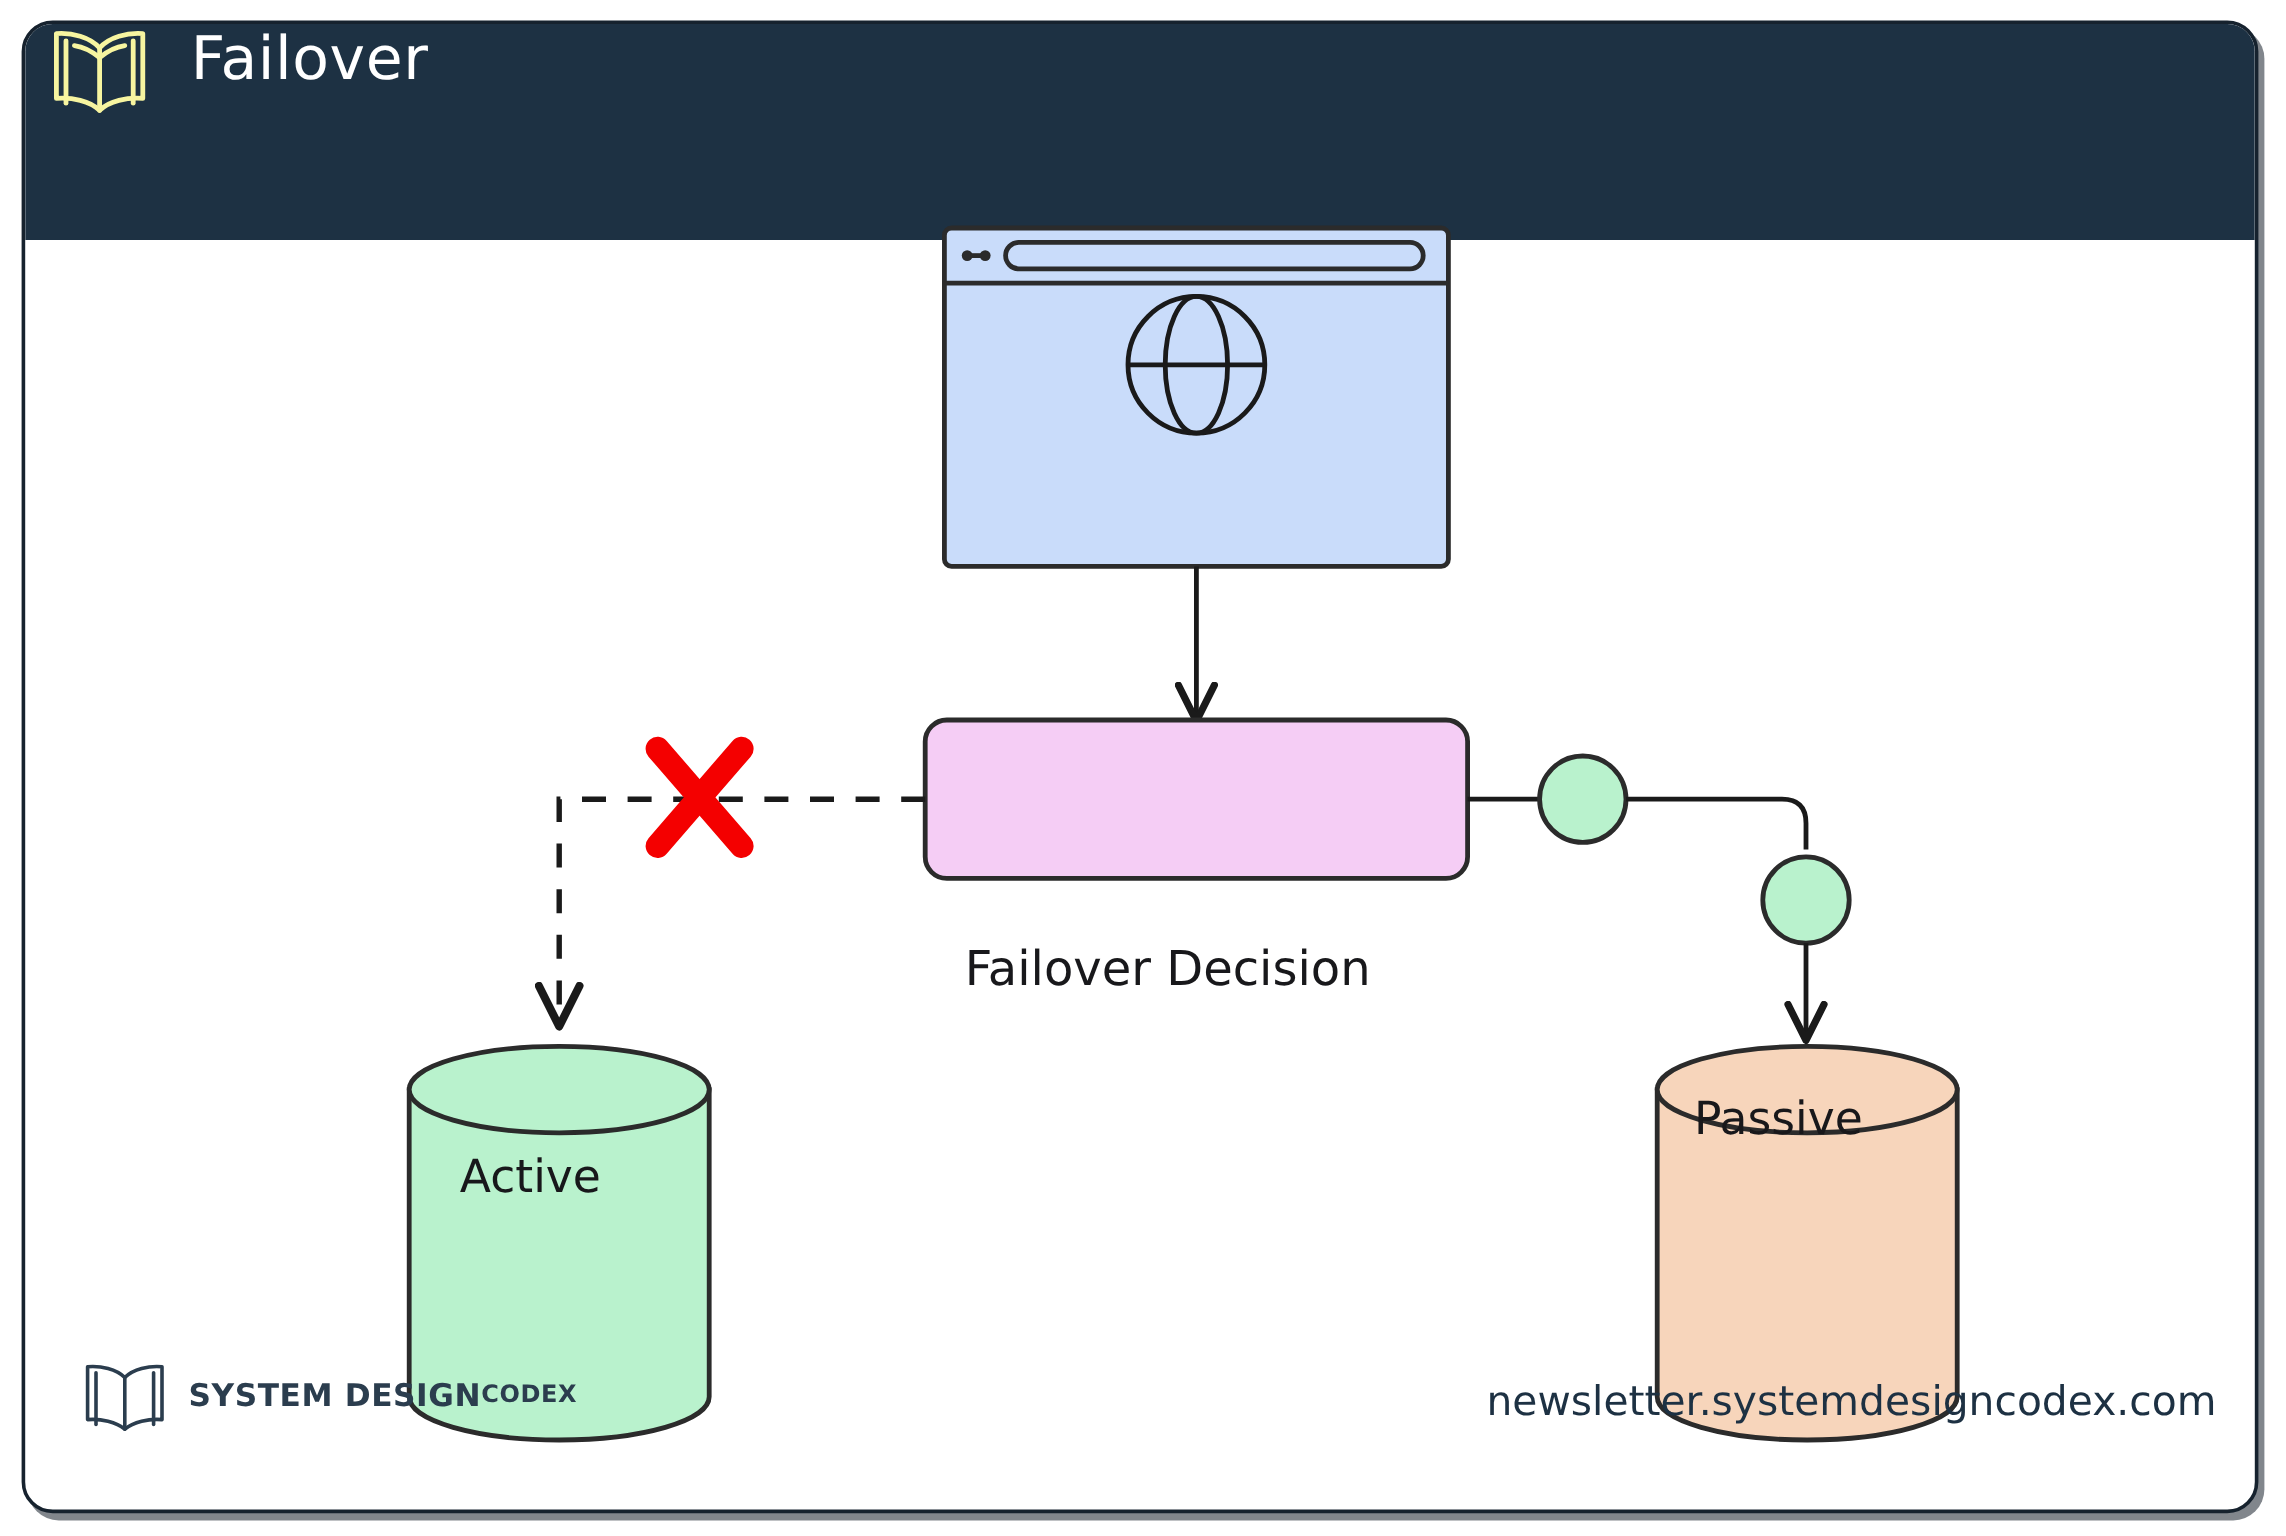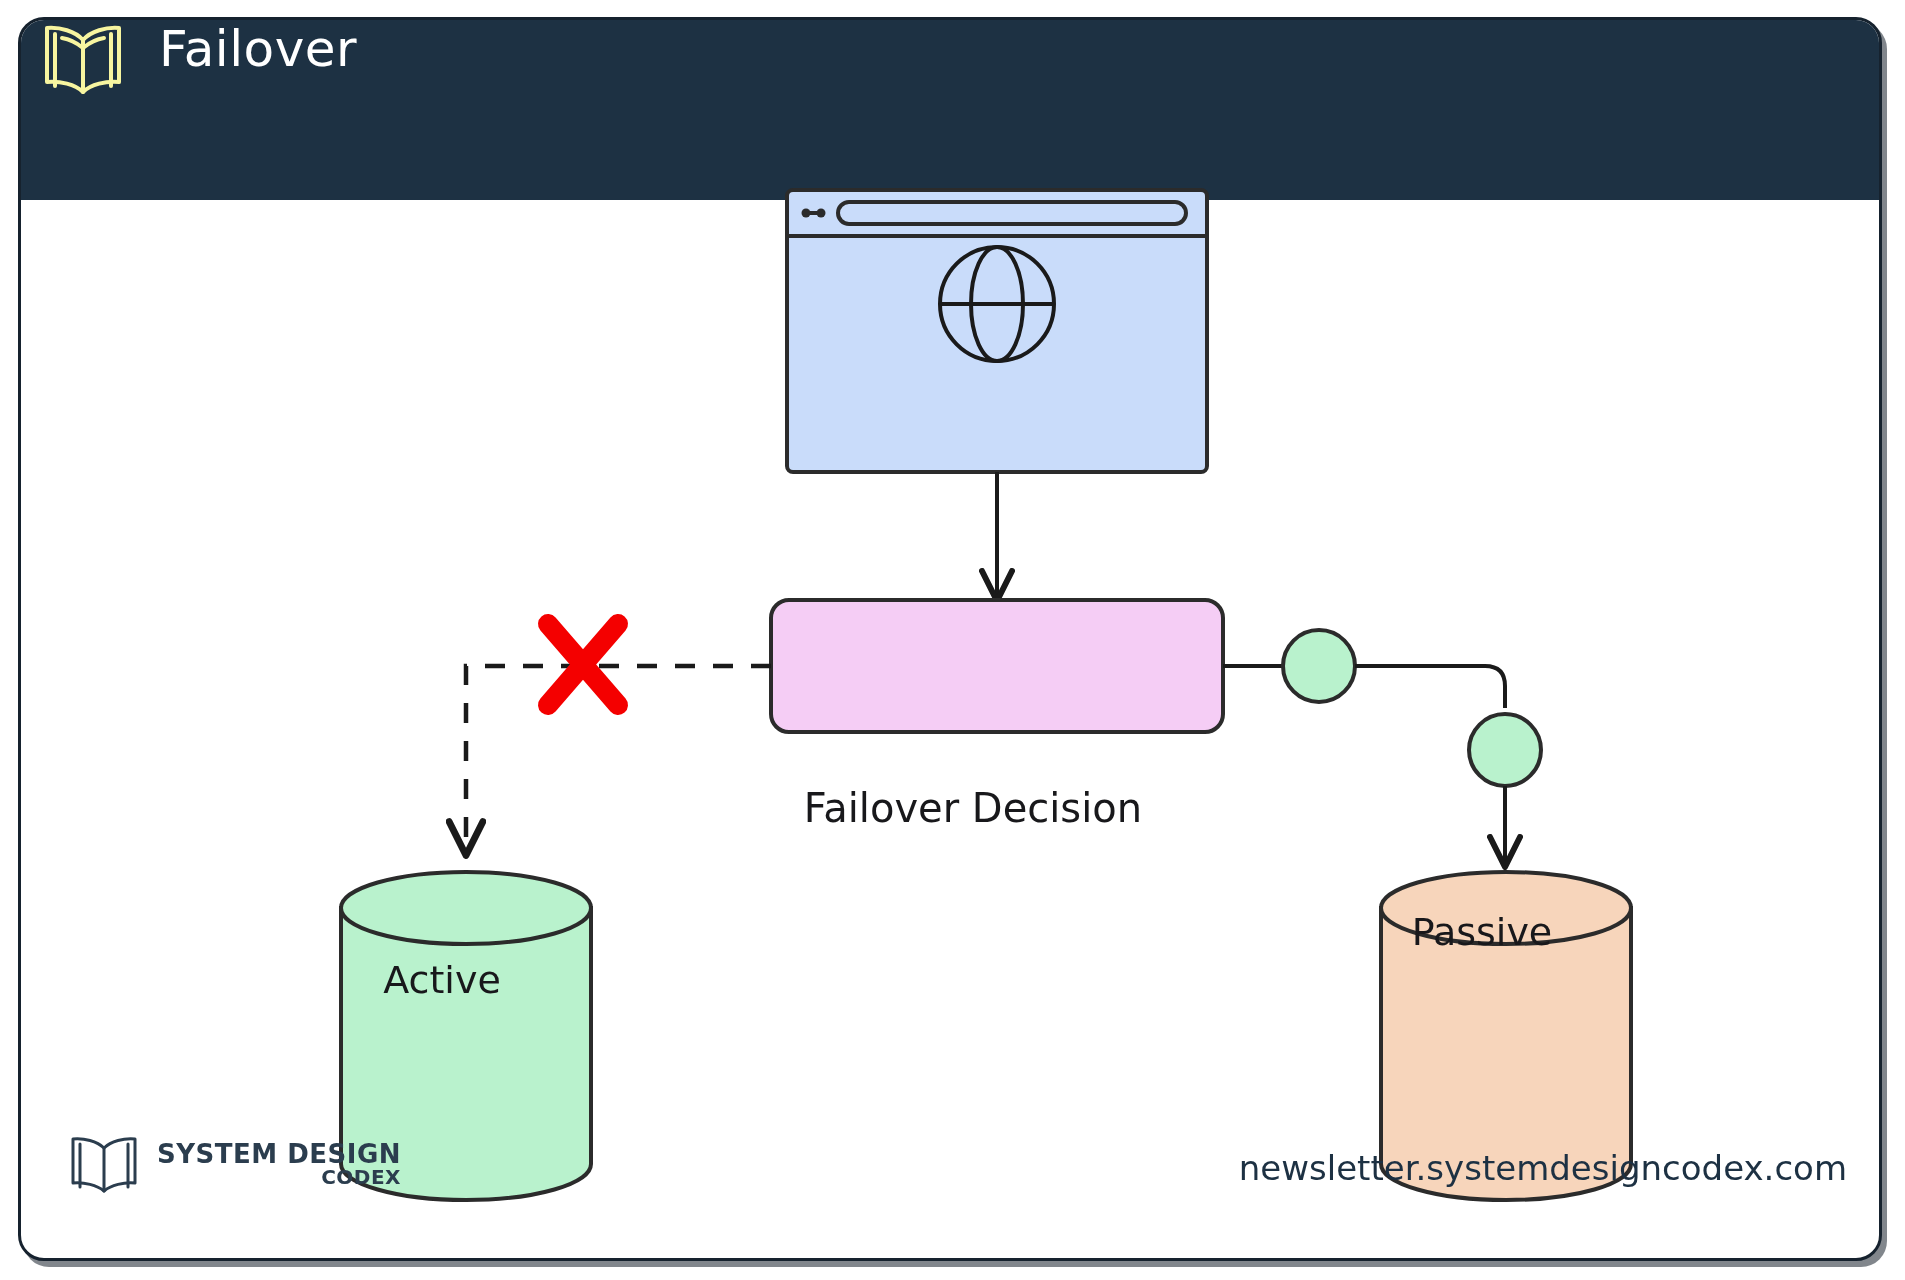--- a/index.html
+++ b/index.html
@@ -117,22 +117,22 @@
     position: absolute;
     left: 42px;
     top: 1112px;
     display: flex;
     align-items: center;
   }
   .footer-logo-icon { width: 82px; height: 64px; display: block; }
   .footer-logo-text {
     margin-left: 12px;
     display: flex;
-    flex-direction: column;
-    align-items: flex-end;
+    flex-direction: row;
+    align-items: flex-start;
     line-height: 1.02;
   }
   .footer-logo-line1 {
     color: #2b3d4e;
     font-size: 26px;
     font-weight: bold;
     letter-spacing: 0.5px;
     font-family: "DejaVu Sans", sans-serif;
   }
   .footer-logo-line2 {

